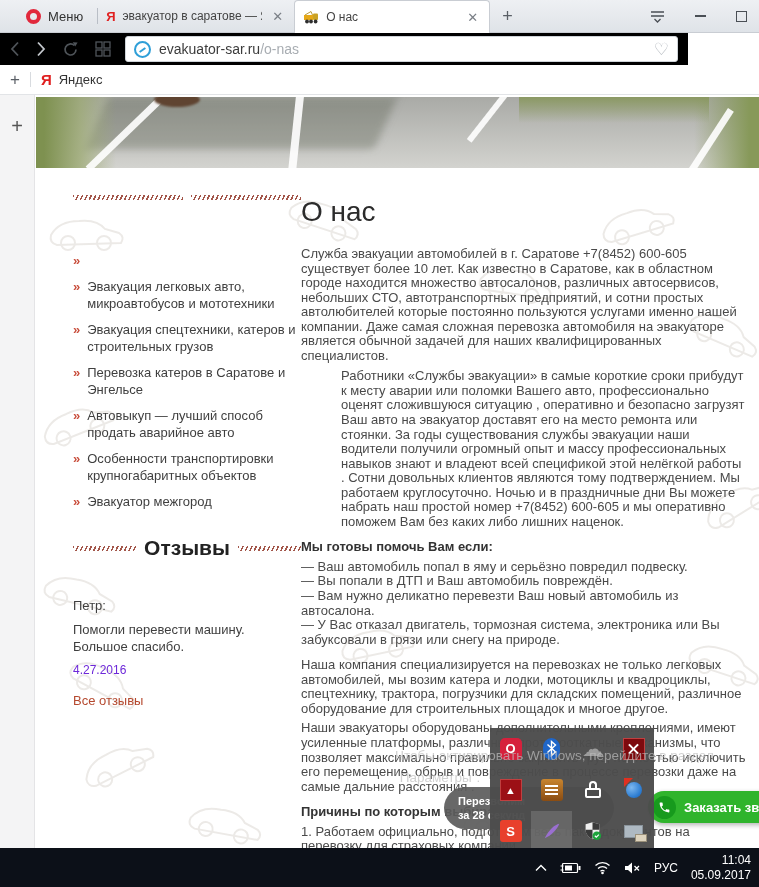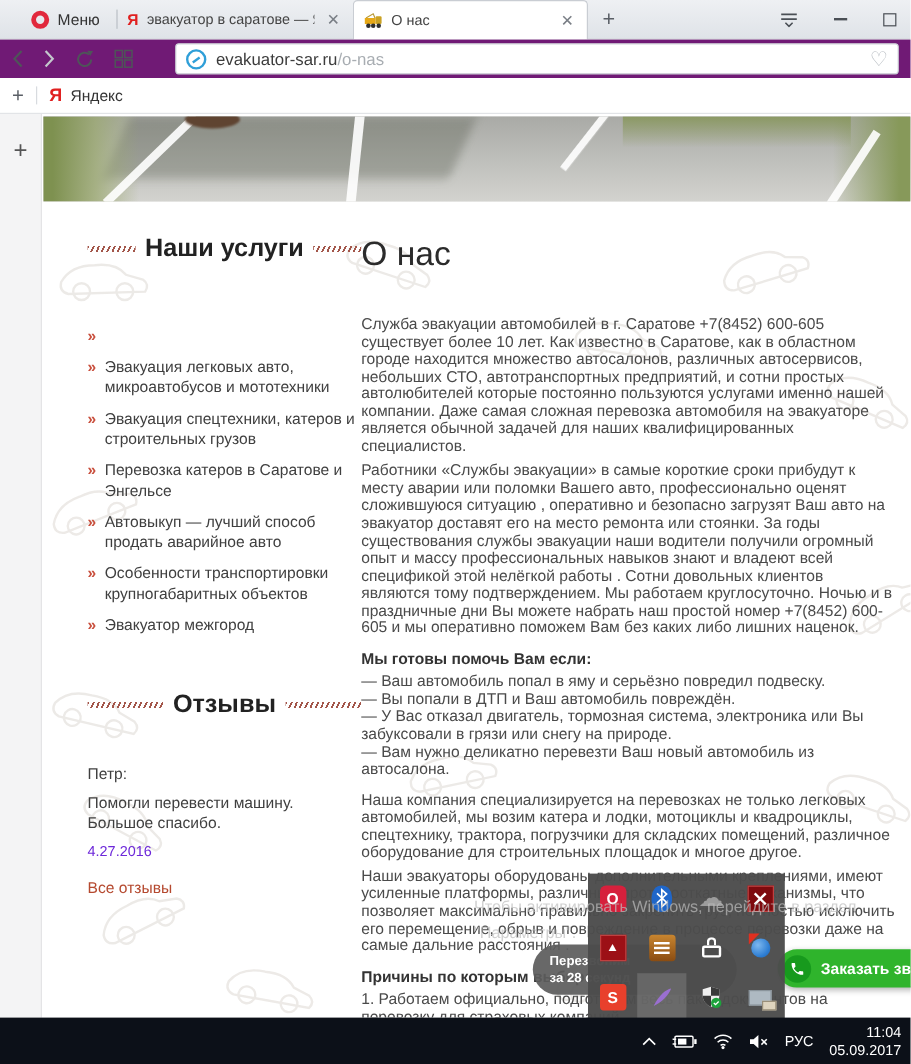--- a/index.html
+++ b/index.html
@@ -17,21 +17,21 @@
   .tab .title { white-space:nowrap; overflow:hidden; flex:1; }
   .tab .close { color:#7a7f86; font-size:13px; padding:0 3px; }
   .tab.active { background:#fff; border:1px solid #c9cdd3; border-bottom:none; border-radius:4px 4px 0 0;
     margin-bottom:-1px; width:196px; max-width:196px; }
   .favicon-ya { color:#e02020; font-weight:bold; font-size:13px; }
   .newtab { display:flex; align-items:center; padding:0 12px; font-size:18px; color:#5a5f66; }
   .win-controls { margin-left:auto; display:flex; align-items:center; gap:30px; padding-right:12px; color:#4a4f55; }
   .wc-min { width:11px; height:2px; background:#4a4f55; }
   .wc-max { width:11px; height:11px; border:1px solid #4a4f55; }
 
-  .toolbar { position:absolute; left:0; top:33px; width:759px; height:32px; background:#701a75; display:flex; align-items:center;gap:21px; }
+  .toolbar { position:absolute; left:0; top:33px; width:688px; height:32px; background:#000000; display:flex; align-items:center; }
   .navbtns { display:flex; align-items:center; gap:16px; padding:0 14px 0 10px; }
   .addressbar { flex:1; height:26px; margin-right:10px; border:1px solid #cfd4d9; border-radius:3px;
     display:flex; align-items:center; padding:0 8px; gap:8px; background:#fff; }
   .badge { width:17px; height:17px; border:2px solid #2f9fd8; border-radius:50%; position:relative; }
   .badge::after { content:""; position:absolute; left:3px; top:6px; width:7px; height:2px; background:#2f9fd8;
     transform:rotate(-35deg); }
   .url { font-size:14px; color:#3c3c3c; white-space:nowrap; }
   .url .path { color:#a8adb2; }
   .heart { margin-left:auto; font-size:17px; color:#b4b9bf; }
 
@@ -70,30 +70,30 @@
   .carpat { position:absolute; color:#eceae7; opacity:.9; }
 
   
   .aside { position:absolute; left:37px; top:100px; width:228px; color:#3f3f3f; }
   .widget-title { display:flex; align-items:center; gap:8px; }
   .widget-title h2 { font-size:21px; font-weight:bold; color:#222; white-space:nowrap; }
   .wt-line { height:5px; flex:1; background:repeating-linear-gradient(115deg,#a3564a 0 1.5px,rgba(163,86,74,0) 1.5px 4px); }
   .services { list-style:none; margin-top:52px; }
   .services li { display:flex; gap:7px; font-size:13px; line-height:17px; margin-bottom:9px; }
   .services .mark { color:#c94f3d; font-weight:bold; flex:0 0 auto; }
-  .reviews-title { margin-top:46px;justify-content:space-between; }
+  .reviews-title { margin-top:26px;justify-content:space-between; }
   .review-author { margin-top:38px; font-size:13px; }
   .review-text { margin-top:8px; font-size:13px; line-height:17px; }
   .review-date { margin-top:8px; font-size:12px; color:#6d28d9; }
   .all-reviews { display:inline-block; margin-top:16px; font-size:13px; color:#b5492f; }
 
   .main { position:absolute; left:265px; top:100px; width:445px; color:#4a4a4a; }
   .main h1 { font-size:28px; font-weight:400; color:#2b2b2b; line-height:34px; }
   .main p, .main .dl { font-size:13px; line-height:1.12; }
-  .p1 { margin-top:34px; } .p2 { margin-top:6px; }
+  .p1 { margin-top:18px; } .p2 { margin-top:6px;margin-left:40px; }
   .bold-head { margin-top:11px; font-size:13px; font-weight:bold; color:#333; }
   .dl { margin-top:5px; }
   .p3 { margin-top:11px; } .p4 { margin-top:5px; }
   .reasons { margin-top:5px; list-style:none; }
   .reasons li { font-size:13px; line-height:1.12; margin-bottom:1px; }
 
   
   .cb-bubble { position:absolute; left:444px; top:787px; width:170px; height:42px; border-radius:21px;
     background:rgba(92,92,92,.93); color:#fff; font-size:11px; font-weight:bold; line-height:14px;
     display:flex; flex-direction:column; justify-content:center; padding-left:14px; z-index:5; }
@@ -284,21 +284,20 @@
         <div class="lane lane-b"></div>
         <div class="lane lane-c"></div>
         <div class="lane lane-d"></div>
         <div class="blob"></div>
       </div>
 
       
       <aside class="aside">
         <div class="widget-title">
           <span class="wt-line"></span>
-          <h2>Наши услуги</h2>
           <span class="wt-line"></span>
         </div>
         <ul class="services">
           <li>
               <span class="mark">»</span>
             </li>
           <li>
               <span class="mark">»</span>
               <span>Эвакуация легковых авто, микроавтобусов и мототехники</span>
             </li>
@@ -336,22 +335,22 @@
 
       
       <main class="main">
         <h1>О нас</h1>
         <p class="p1">Служба эвакуации автомобилей в г. Саратове +7(8452) 600-605 существует более 10 лет. Как известно в Саратове, как в областном городе находится множество автосалонов, различных автосервисов, небольших СТО, автотранспортных предприятий, и сотни простых автолюбителей которые постоянно пользуются услугами именно нашей компании. Даже самая сложная перевозка автомобиля на эвакуаторе является обычной задачей для наших квалифицированных специалистов.</p>
         <p class="p2">Работники «Службы эвакуации» в самые короткие сроки прибудут к месту аварии или поломки Вашего авто, профессионально оценят сложившуюся ситуацию , оперативно и безопасно загрузят Ваш авто на эвакуатор доставят его на место ремонта или стоянки. За годы существования службы эвакуации наши водители получили огромный опыт и массу профессиональных навыков знают и владеют всей спецификой этой нелёгкой работы . Сотни довольных клиентов являются тому подтверждением. Мы работаем круглосуточно. Ночью и в праздничные дни Вы можете набрать наш простой номер +7(8452) 600-605 и мы оперативно поможем Вам без каких либо лишних наценок.</p>
         <p class="bold-head">Мы готовы помочь Вам если:</p>
         <div class="dl">
           <div>— Ваш автомобиль попал в яму и серьёзно повредил подвеску.</div>
           <div>— Вы попали в ДТП и Ваш автомобиль повреждён.</div>
+          <div>— Вам нужно деликатно перевезти Ваш новый автомобиль из автосалона.</div>
           <div>— У Вас отказал двигатель, тормозная система, электроника или Вы забуксовали в грязи или снегу на природе.</div>
-          <div>— Вам нужно деликатно перевезти Ваш новый автомобиль из автосалона.</div>
         </div>
         <p class="p3">Наша компания специализируется на перевозках не только легковых автомобилей, мы возим катера и лодки, мотоциклы и квадроциклы, спецтехнику, трактора, погрузчики для складских помещений, различное оборудование для строительных площадок и многое другое.</p>
         <p class="p4">Наши эвакуаторы оборудованы дополнительными креплениями, имеют усиленные платформы, различные противооткатные механизмы, что позволяет максимально правильно закрепить груз, полностью исключить его перемещение, обрыв и повреждение в процессе перевозки даже на самые дальние расстояния .</p>
         <p class="bold-head">Причины по которым выбирают именно нас:</p>
         <ul class="reasons">
           <li>1. Работаем официально, подготовим весь пакет документов на перевозку для страховых компаний.</li>
 
         </ul>
       </main>
     </div>

